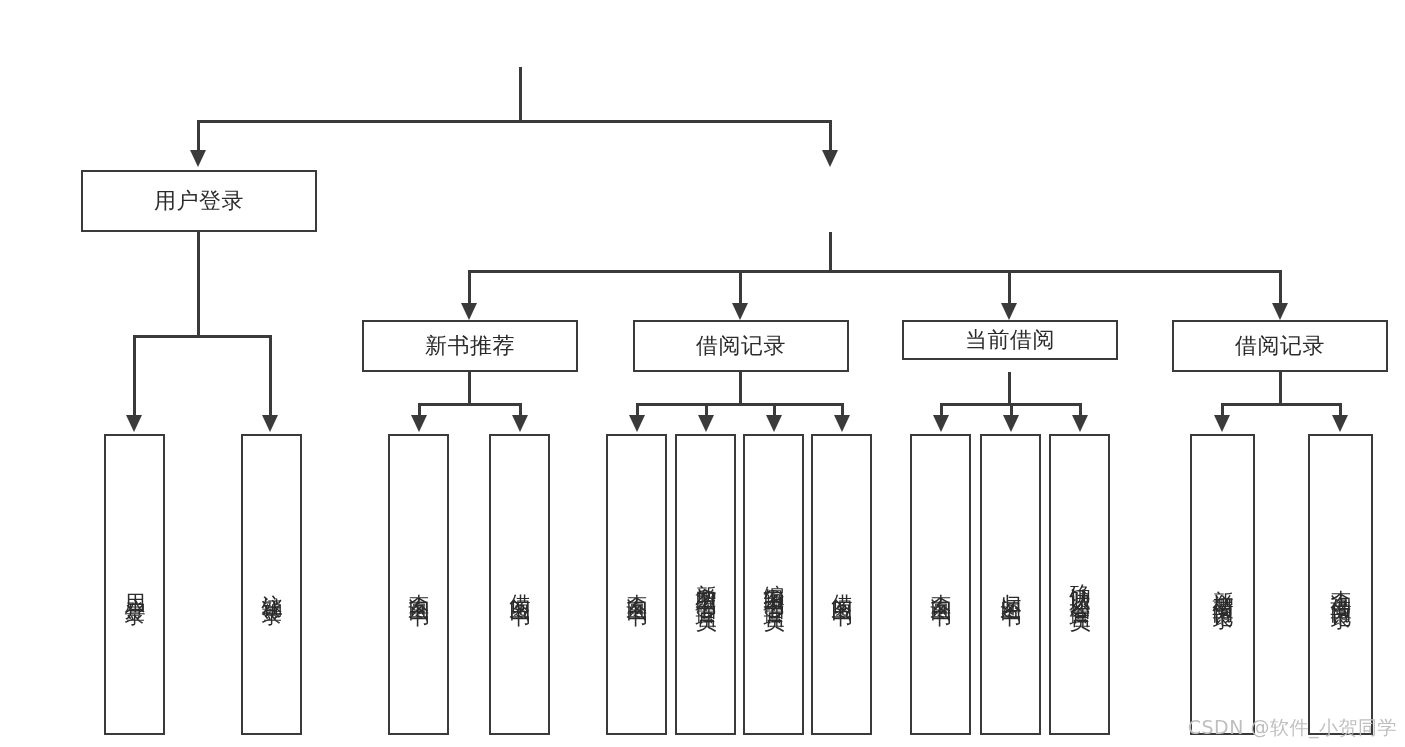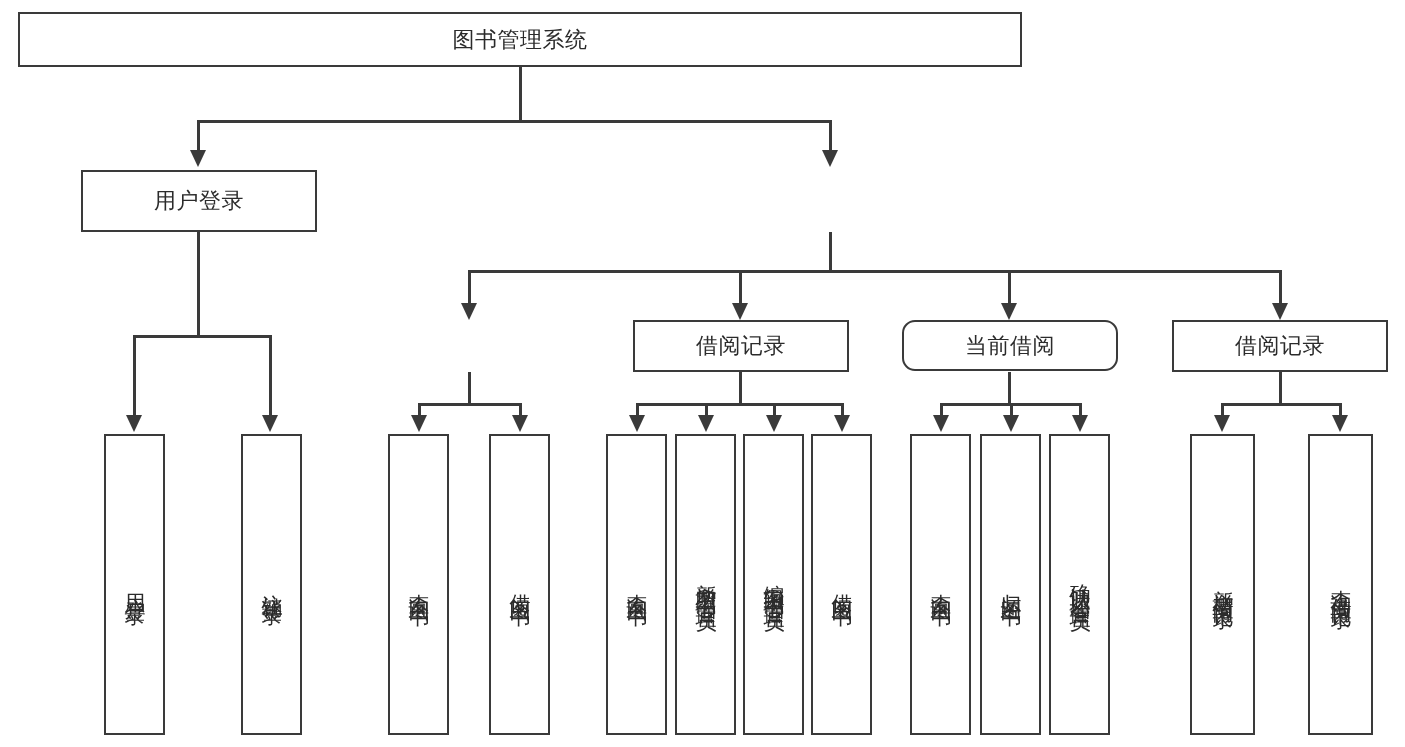--- a/index.html
+++ b/index.html
@@ -75,23 +75,20 @@
     letter-spacing: 0.5px;
     z-index: 5;
     white-space: nowrap;
   }
 </style>
 </head>
 <body>
 
 <div id="canvas">
 
-  <div class="node" style="left:18px; top:12px; width:1004px; height:55px;">
-    <span class="label">图书管理系统</span>
-  </div>
 
   <div class="line v" style="left:519px; top:67px; width:3px; height:55px;"></div>
 
   <div class="line h" style="left:197px; top:120px; width:635px; height:3px;"></div>
 
   <div class="line v" style="left:197px; top:120px; width:3px; height:32px;"></div>
   <div class="arrow" style="left:190px; top:150px;"></div>
   <div class="line v" style="left:829px; top:120px; width:3px; height:32px;"></div>
   <div class="arrow" style="left:822px; top:150px;"></div>
 
@@ -110,24 +107,27 @@
   <div class="line h" style="left:468px; top:270px; width:814px; height:3px;"></div>
   <div class="line v" style="left:468px; top:270px; width:3px; height:35px;"></div>
   <div class="arrow" style="left:461px; top:303px;"></div>
   <div class="line v" style="left:739px; top:270px; width:3px; height:35px;"></div>
   <div class="arrow" style="left:732px; top:303px;"></div>
   <div class="line v" style="left:1008px; top:270px; width:3px; height:35px;"></div>
   <div class="arrow" style="left:1001px; top:303px;"></div>
   <div class="line v" style="left:1279px; top:270px; width:3px; height:35px;"></div>
   <div class="arrow" style="left:1272px; top:303px;"></div>
 
+  <div class="node" style="left:362px; top:320px; width:216px; height:52px;">
+    <span class="label">新书推荐</span>
+  </div>
   <div class="node" style="left:633px; top:320px; width:216px; height:52px;">
     <span class="label">借阅记录</span>
   </div>
-  <div class="node" style="left:902px; top:320px; width:216px; height:51px;border-radius:13px;">
+  <div class="node" style="left:902px; top:320px; width:216px; height:40px;">
     <span class="label">当前借阅</span>
   </div>
   <div class="node" style="left:1172px; top:320px; width:216px; height:52px;">
     <span class="label">借阅记录</span>
   </div>
 
   <div class="line v" style="left:468px; top:372px; width:3px; height:33px;"></div>
   <div class="line h" style="left:418px; top:403px; width:104px; height:3px;"></div>
   <div class="line v" style="left:418px; top:403px; width:3px; height:14px;"></div>
   <div class="arrow" style="left:411px; top:415px;"></div>
@@ -198,14 +198,15 @@
     <span class="label">确认归还（管理员）</span>
   </div>
 
   <div class="node vertical" style="left:1190px; top:434px; width:65px; height:301px;">
     <span class="label">新增借阅记录</span>
   </div>
   <div class="node vertical" style="left:1308px; top:434px; width:65px; height:301px;">
     <span class="label">查询借阅记录</span>
   </div>
 
+  <div id="watermark">CSDN @软件_小贺同学</div>
 
 </div>
 
 </body></html>

